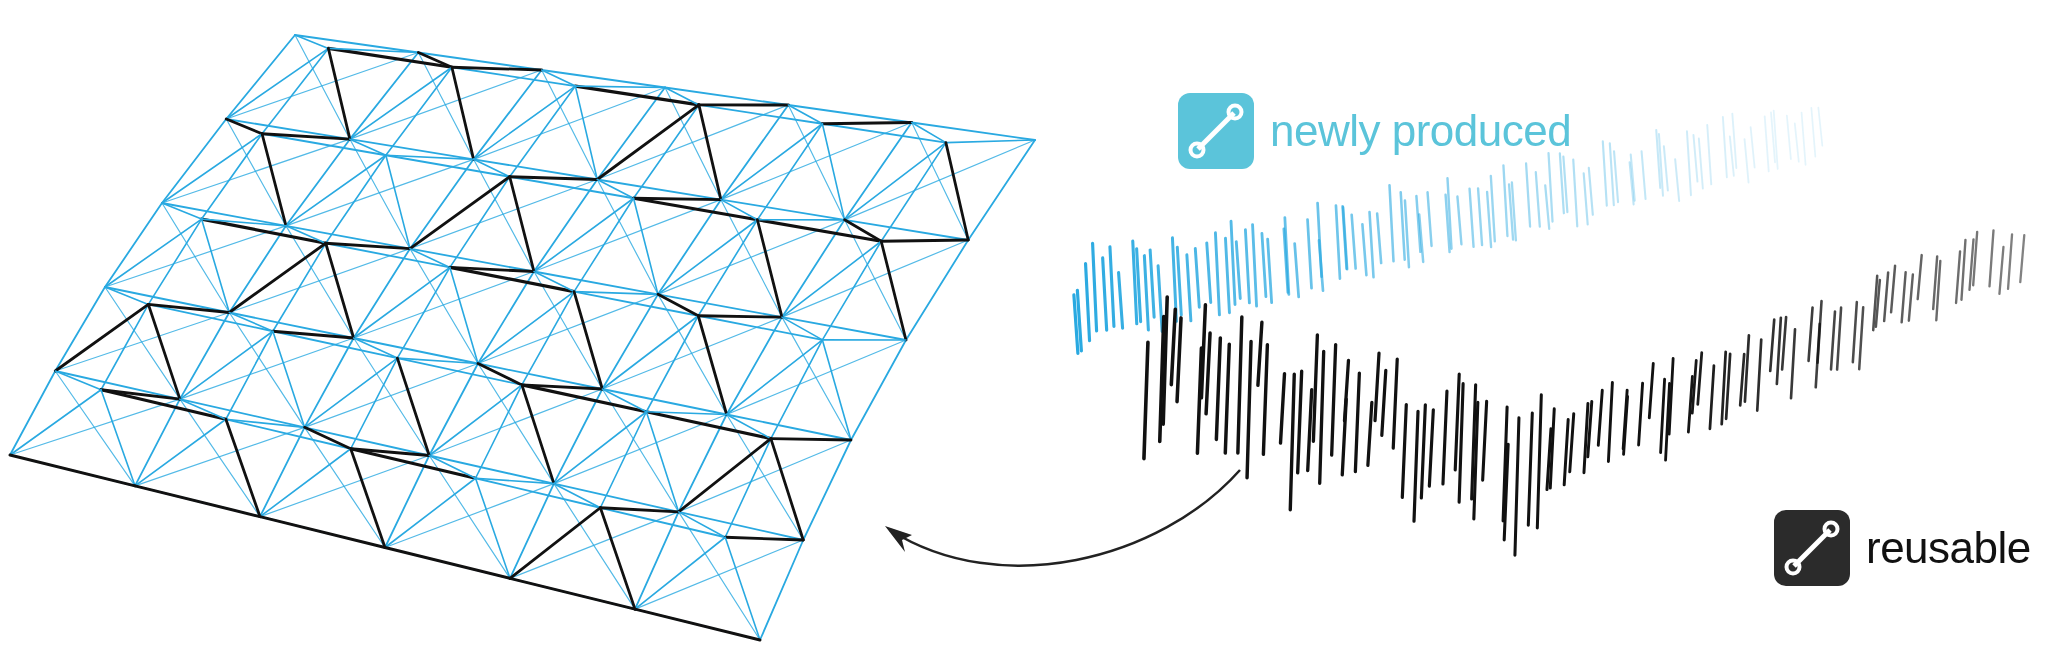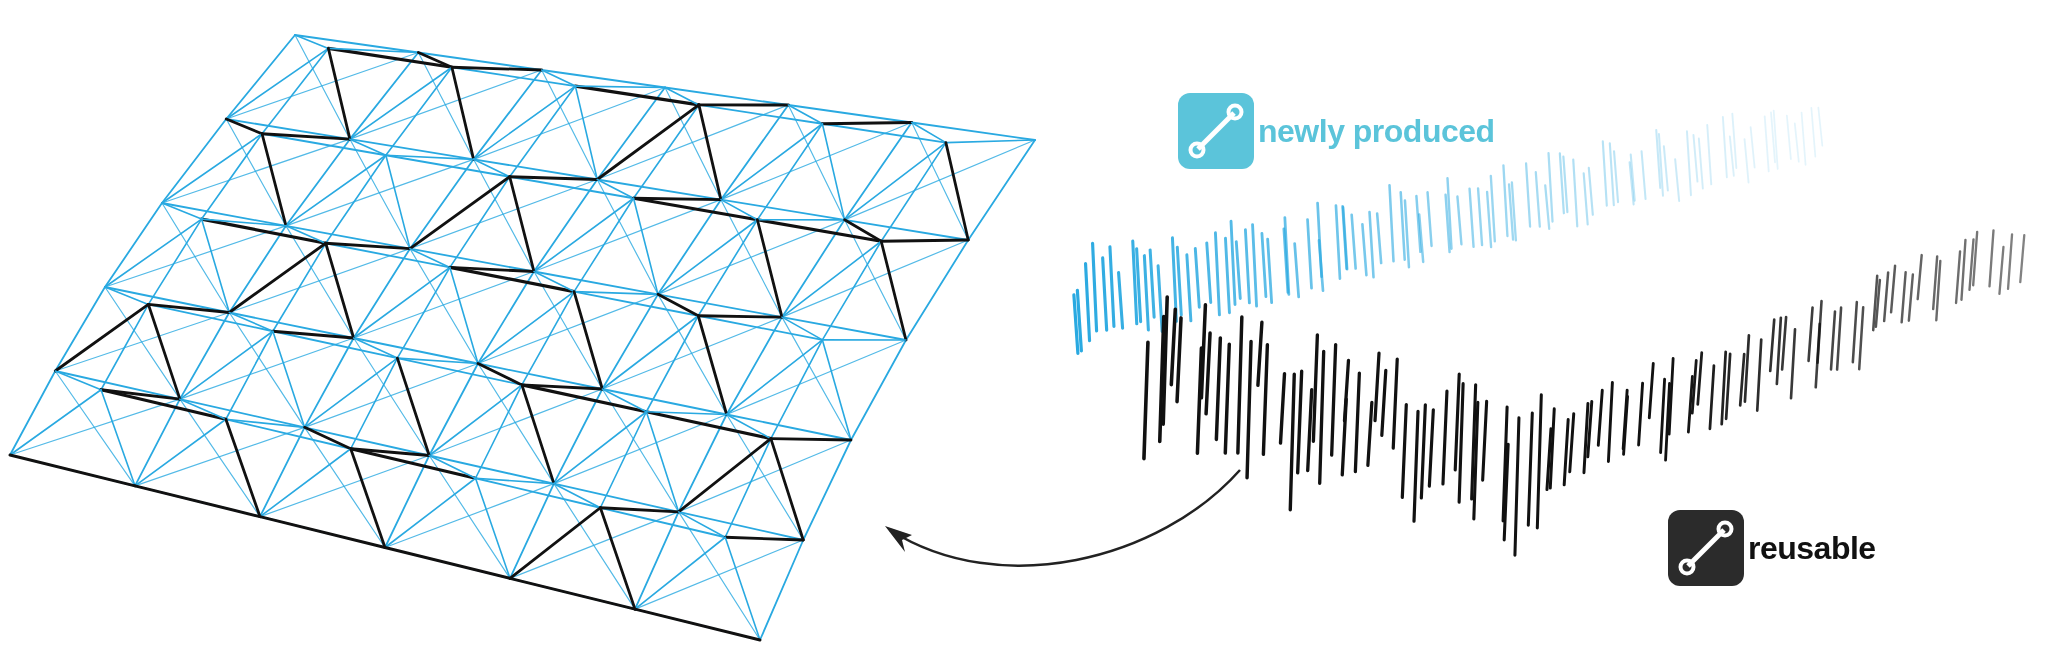--- a/index.html
+++ b/index.html
@@ -1,25 +1,25 @@
 <!DOCTYPE html>
 <html><head>
 <meta charset="utf-8">
 <style>
   html, body { margin: 0; padding: 0; background: #ffffff; }
   body { width: 2048px; height: 670px; position: relative; overflow: hidden;
          font-family: "Liberation Sans", "DejaVu Sans", sans-serif; }
   #stage { position: absolute; left: 0; top: 0; width: 2048px; height: 670px; }
   .legend { position: absolute; display: flex; align-items: center; }
   .legend-icon { width: 76px; height: 76px; border-radius: 12px; position: relative; }
-  .legend-label { font-size: 32px; font-weight: 700; margin-left: 4px; letter-spacing: -0.5px; line-height: 1; }
+  .legend-label { font-size: 44px; font-weight: 400; margin-left: 16px; letter-spacing: -0.5px; line-height: 1; }
   #legend-new { left: 1178px; top: 93px; }
   #legend-new .legend-icon { background: #5bc4da; }
   #legend-new .legend-label { color: #5bc4da; }
-  #legend-reuse { left: 1668px; top: 510px; }
+  #legend-reuse { left: 1774px; top: 510px; }
   #legend-reuse .legend-icon { background: #2b2b2b; }
   #legend-reuse .legend-label { color: #111111; }
 </style>
 </head>
 <body>
 
 <svg id="stage" width="2048" height="670" viewBox="0 0 2048 670" xmlns="http://www.w3.org/2000/svg">
   <g id="truss">
       <line x1="295" y1="35" x2="418.3333333333333" y2="52.5" stroke="#29a9e1" stroke-width="1.8" stroke-linecap="round"></line>
       <line x1="418.3333333333333" y1="52.5" x2="541.6666666666666" y2="70" stroke="#29a9e1" stroke-width="1.8" stroke-linecap="round"></line>

